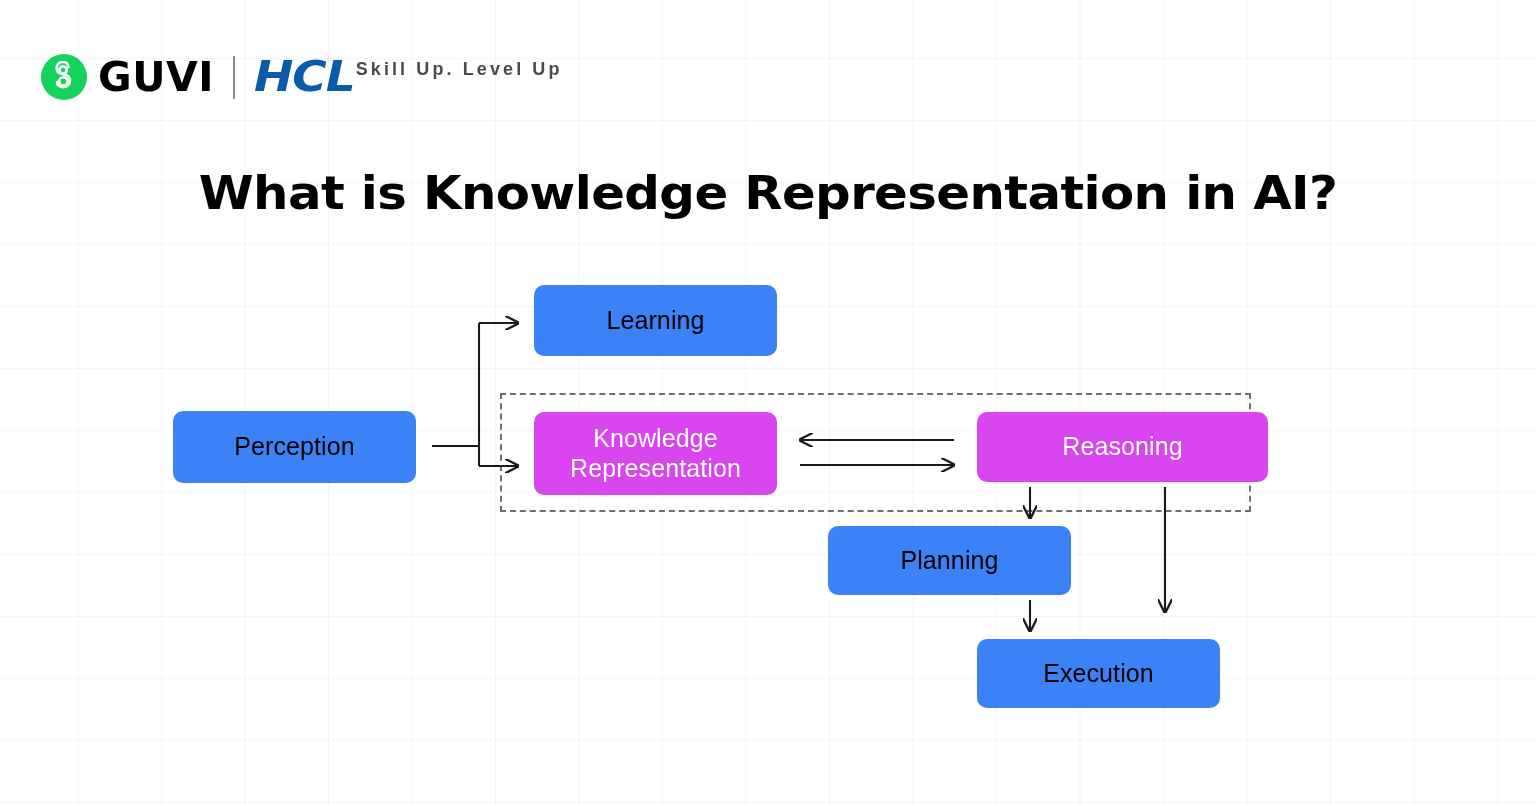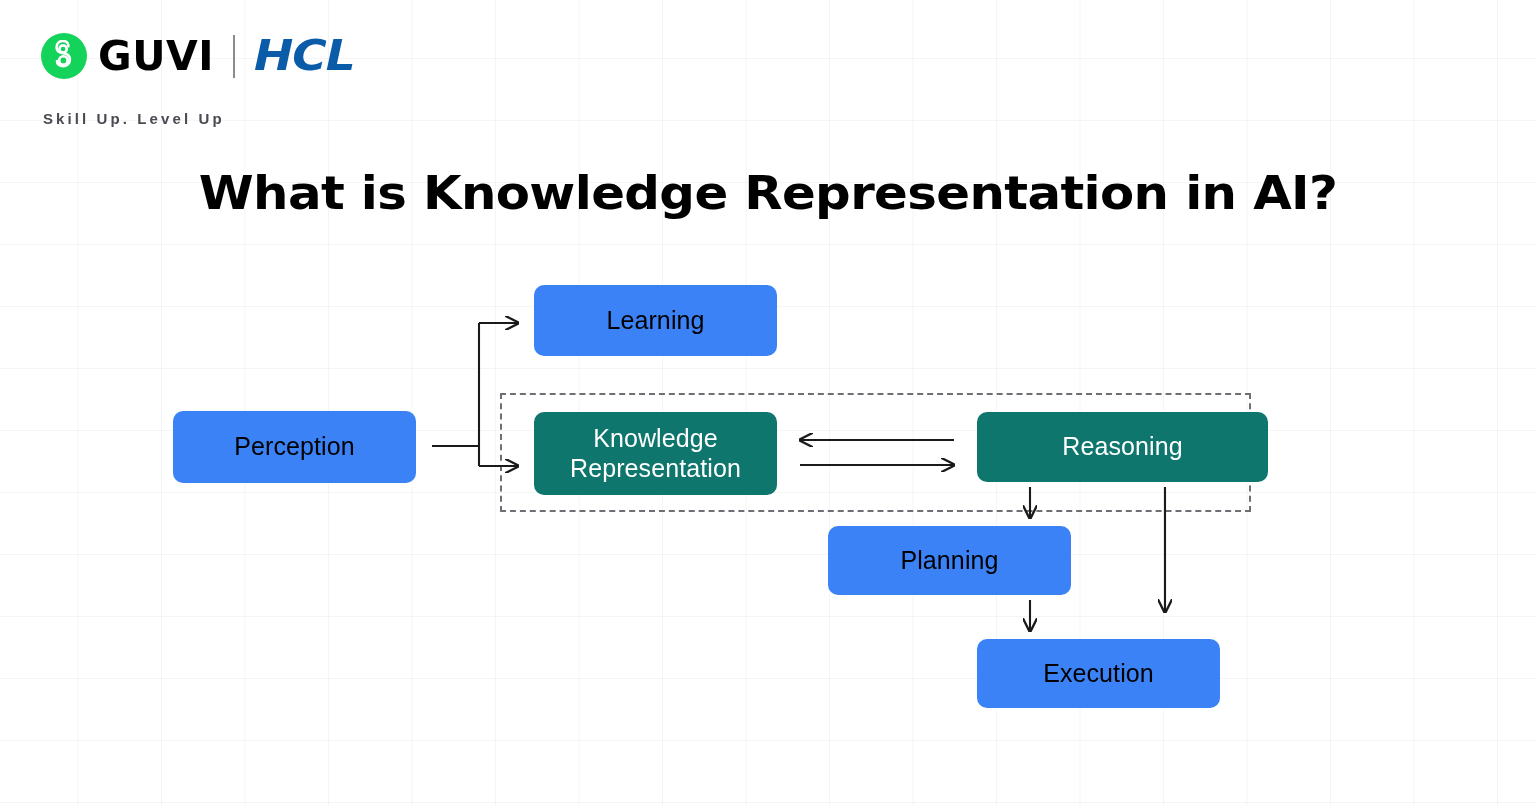--- a/index.html
+++ b/index.html
@@ -25,24 +25,24 @@
       linear-gradient(to bottom, rgba(0,0,0,0.040) 1px, transparent 1px);
     background-size: 83.5px 62px;
     background-position: -6px -4px;
     pointer-events: none;
   }
 
   
   #brand-bar {
     position: absolute;
     left: 41px;
-    top: 28px;
-    display: flex;
-    flex-direction: column;
-    gap: 16px;
+    top: 49px;
+    display: flex;
+    flex-direction: row;
+    gap: 10px;
   }
   #logo-row {
     display: flex;
     align-items: center;
     height: 56px;
   }
   #guvi-mark {
     width: 46px;
     height: 46px;
     border-radius: 50%;
@@ -73,21 +73,21 @@
     font-weight: 700;
     font-style: italic;
     letter-spacing: -1px;
     color: #0b5ca8;
     line-height: 1;
     transform: scaleX(1.12);
     transform-origin: left center;
   }
   #brand-tagline {
     font-family: "Liberation Sans", sans-serif;
-    font-size: 15px;
+    font-size: 18px;
     font-weight: 600;
     letter-spacing: 3.1px;
     color: #4a4a52;
     margin-top: 10px;
     margin-left: 2px;
   }
 
   
   #page-title {
     position: absolute;
@@ -124,21 +124,21 @@
     align-items: center;
     justify-content: center;
     text-align: center;
     font-family: "Liberation Sans", sans-serif;
     font-size: 25px;
     font-weight: 400;
     line-height: 1.18;
     letter-spacing: 0.1px;
   }
   .node.green { background: #3b82f6; color: #000000; }
-  .node.purple { background: #0f766e; color: #ffffff; justify-content: center; }
+  .node.purple { background: #d946ef; color: #ffffff; justify-content: center; }
 
   #node-perception { left: 173px; top: 411px; width: 243px; height: 72px; }
   #node-learning   { left: 534px; top: 285px; width: 243px; height: 71px; }
   #node-kr         { left: 534px; top: 412px; width: 243px; height: 83px; }
   #node-reasoning  { left: 977px; top: 412px; width: 291px; height: 70px; }
   #node-planning   { left: 828px; top: 526px; width: 243px; height: 69px; }
   #node-execution  { left: 977px; top: 639px; width: 243px; height: 69px; }
 
   #dashed-group {
     position: absolute;

